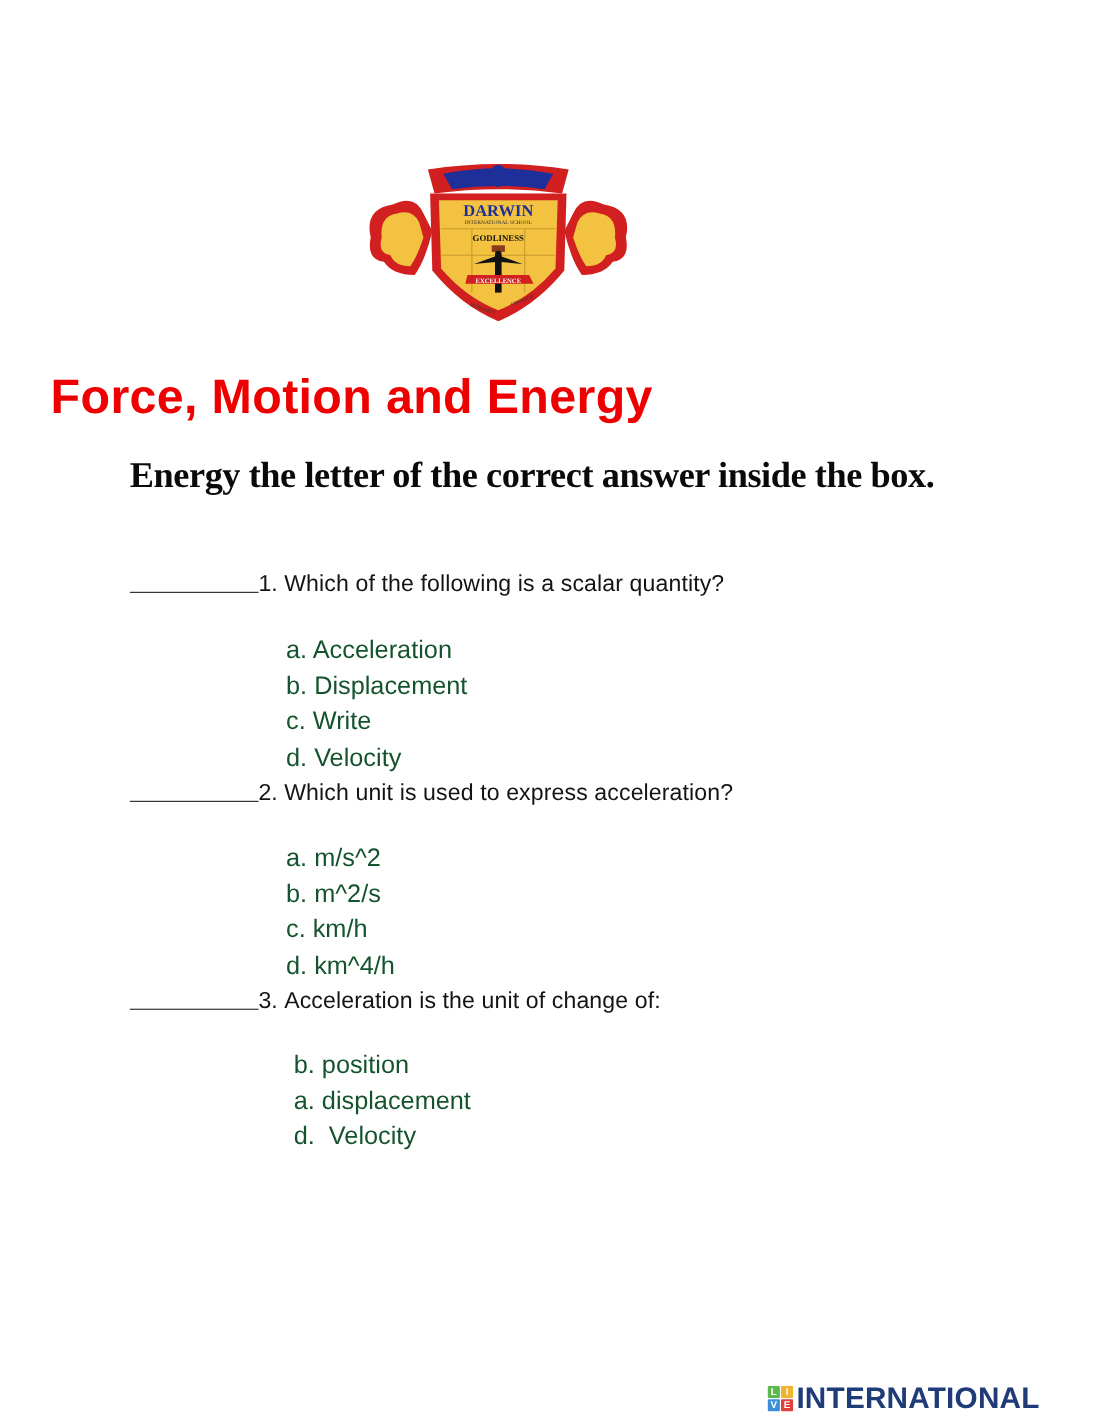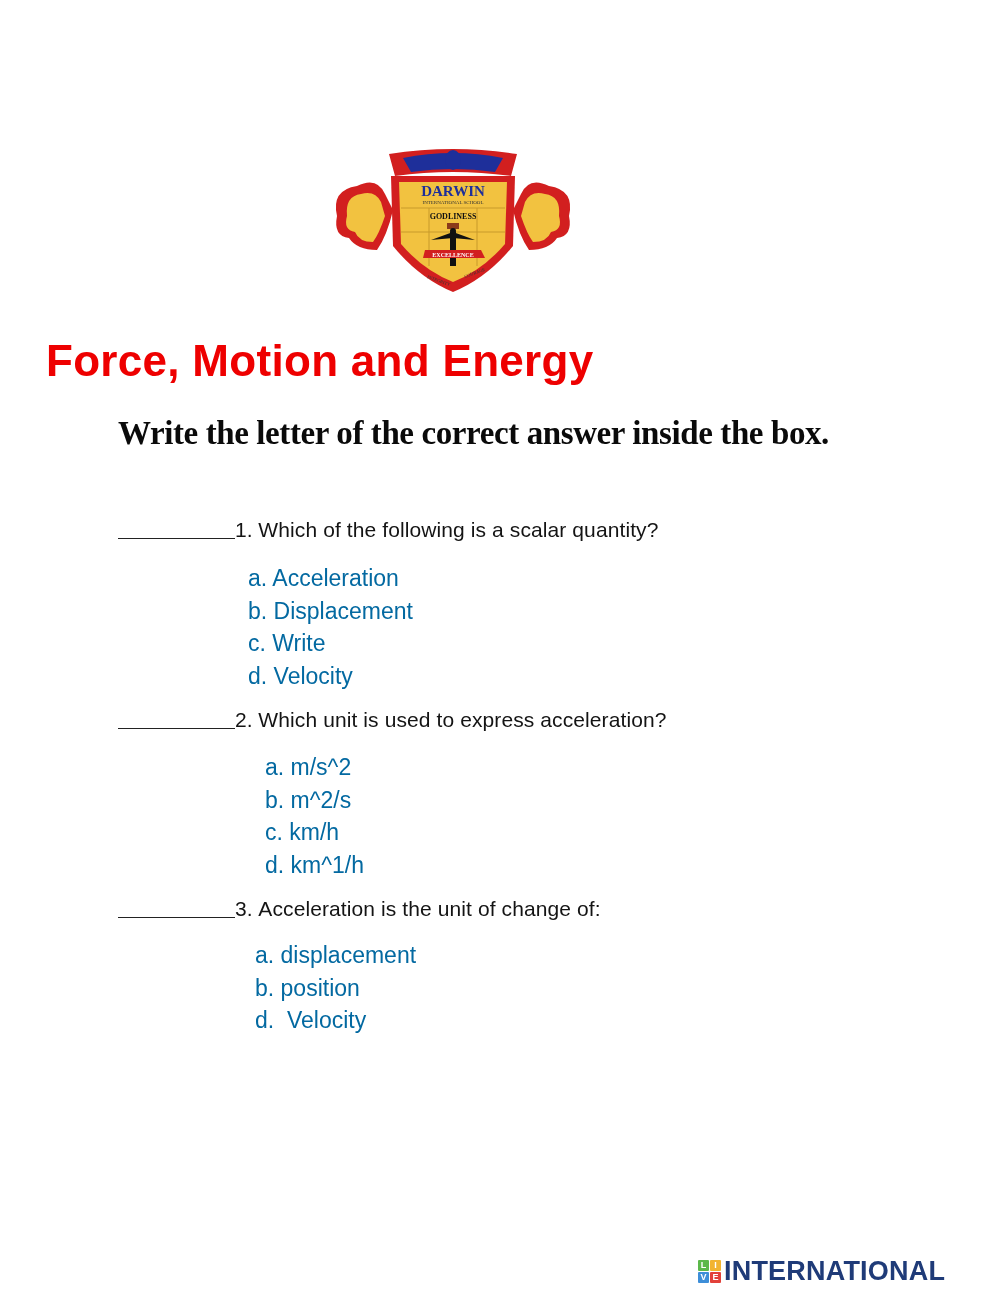--- a/index.html
+++ b/index.html
@@ -63,25 +63,25 @@
       border-bottom: 1.5px solid #222;
       vertical-align: baseline;
       margin-bottom: -2px;
     }
     .question .qtext {
       letter-spacing: 0.1px;
     }
     .options {
       position: absolute;
       list-style: none;
-      margin: 0;
+      margin: 12px;
       padding: 0;
       font-size: 23px;
       line-height: 32.5px;
-      color: #0369a1;
+      color: #14532d;
     }
     .options li {
       white-space: pre;
     }
     .footer-logo {
       position: absolute;
       left: 698px;
       top: 1256px;
       display: flex;
       align-items: center;
@@ -146,48 +146,48 @@
 
     <path d="M98 104 L154 104 L158 112 L96 112 Z" fill="#d21f1f"></path>
     <text x="126" y="111" text-anchor="middle" font-family="Liberation Serif, serif" font-weight="bold" font-size="6" fill="#fff">EXCELLENCE</text>
     <text x="100" y="132" font-family="Liberation Serif, serif" font-size="4.5" fill="#333" transform="rotate(20 100 132)">INTEGRITY</text>
     <text x="138" y="132" font-family="Liberation Serif, serif" font-size="4.5" fill="#333" transform="rotate(-20 138 132)">COURAGE</text>
   </svg>
 </div>
 
 <div class="title">Force, Motion and Energy</div>
 
-<div class="instructions">Write the letter of the correct answer inside the box.</div>
+<div class="instructions">Energy the letter of the correct answer inside the box.</div>
 
 <div class="question" style="top:516px;">
   <span class="blank"></span><span>1.</span><span> </span><span class="qtext">Which of the following is a scalar quantity?</span>
 </div>
 <ul class="options" style="left:248px; top:562px;">
   <li>a. Acceleration</li>
   <li>b. Displacement</li>
   <li>c. Write</li>
   <li>d. Velocity</li>
 </ul>
 
 <div class="question" style="top:706px;">
   <span class="blank"></span><span>2.</span><span> </span><span class="qtext">Which unit is used to express acceleration?</span>
 </div>
-<ul class="options" style="left:265px; top:751px;">
+<ul class="options" style="left:248px; top:751px;">
   <li>a. m/s^2</li>
   <li>b. m^2/s</li>
   <li>c. km/h</li>
-  <li>d. km^1/h</li>
+  <li>d. km^4/h</li>
 </ul>
 
 <div class="question" style="top:895px;">
   <span class="blank"></span><span>3.</span><span> </span><span class="qtext">Acceleration is the unit of change of:</span>
 </div>
 <ul class="options" style="left:255px; top:939px;">
+  <li>b. position</li>
   <li>a. displacement</li>
-  <li>b. position</li>
   <li>d.  Velocity</li>
 </ul>
 
 <div class="footer-logo">
   <div class="live-grid">
     <span style="background:#5bb84a;">L</span>
     <span style="background:#f2b430;">I</span>
     <span style="background:#3d8ed8;">V</span>
     <span style="background:#e2413a;">E</span>
   </div>

